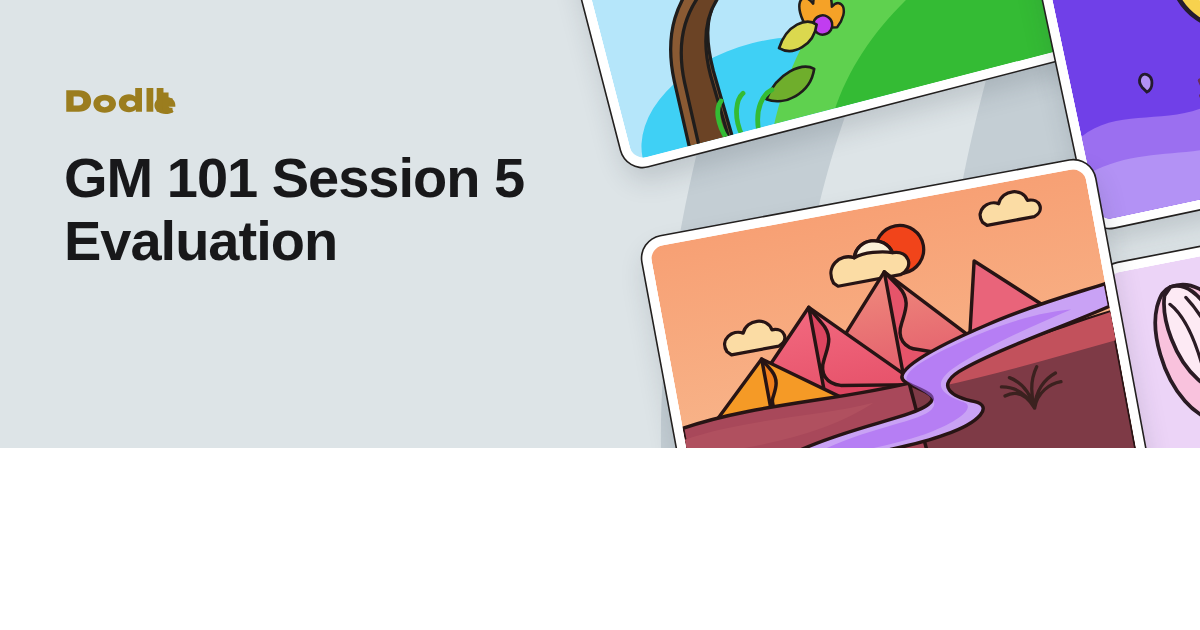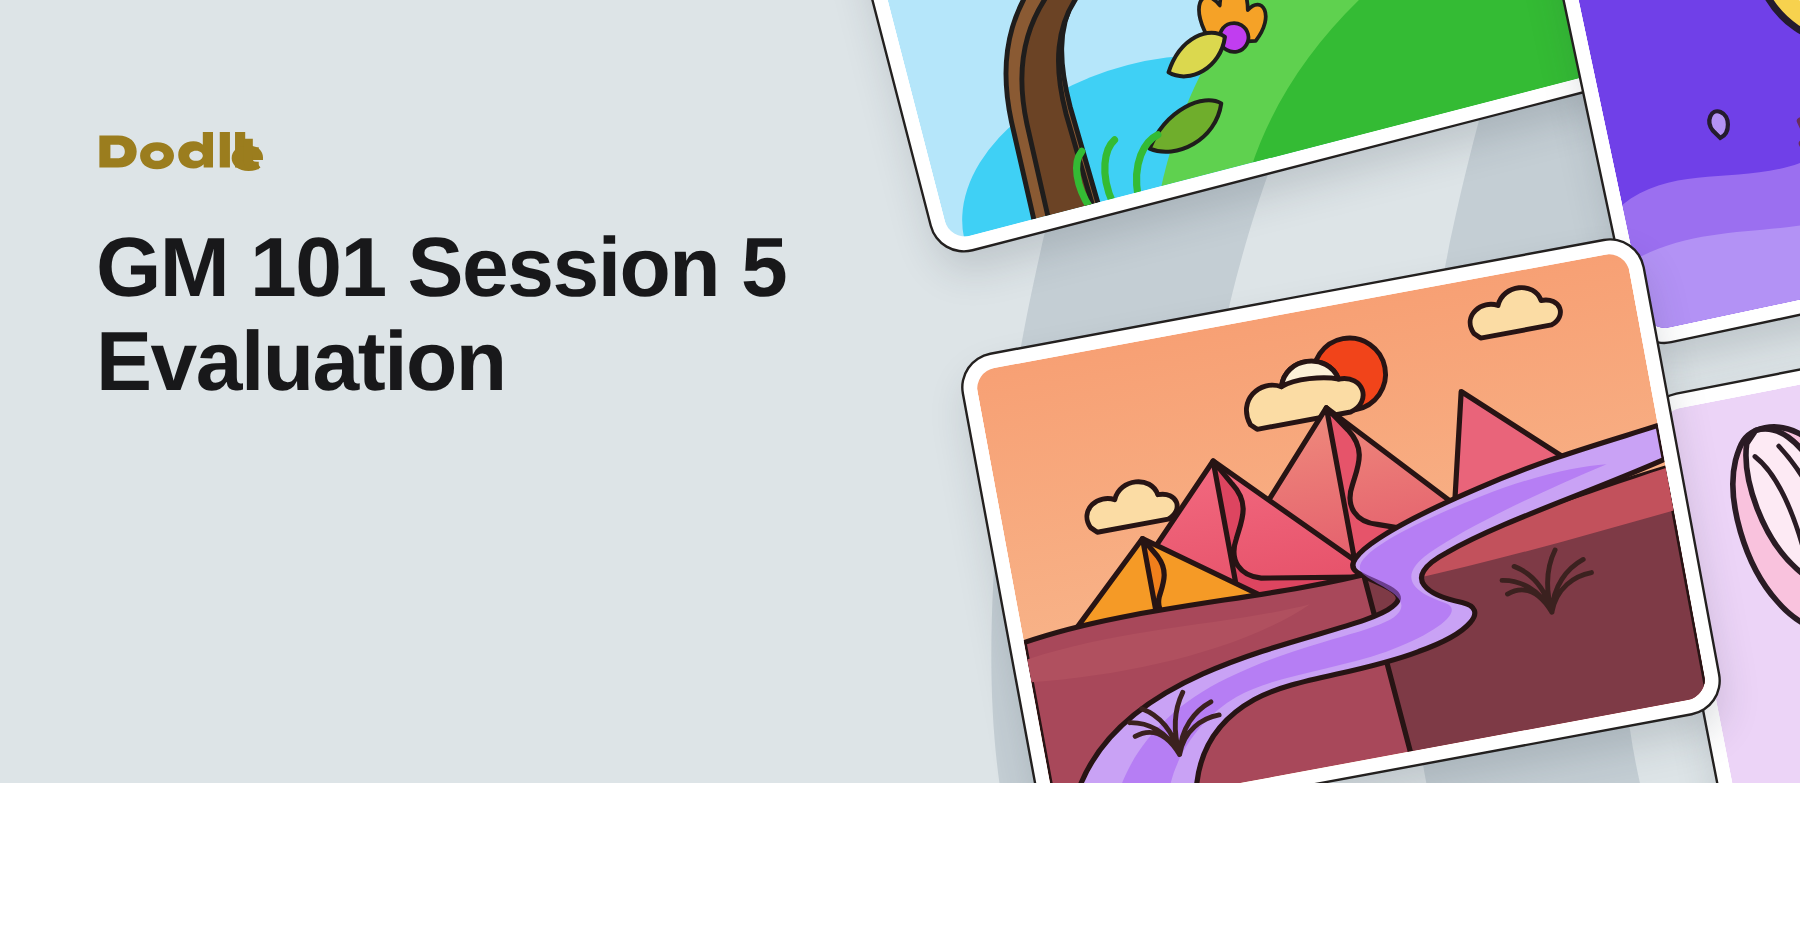--- a/index.html
+++ b/index.html
@@ -3,21 +3,21 @@
 <meta charset="utf-8">
 <style>
   * { box-sizing: border-box; margin: 0; padding: 0; }
   html, body {
     width: 1200px; height: 630px;
     overflow: hidden;
     font-family: "Liberation Sans", sans-serif;
   }
   #og-card {
     position: relative;
-    width: 1200px; height: 522px;
+    width: 1200px; height: 448px;
     background: #dde4e7;
     overflow: hidden;
   }
 
   
   .bg-swooshes {
     position: absolute; inset: 0;
     width: 1200px; height: 630px;
     z-index: 0;
   }

